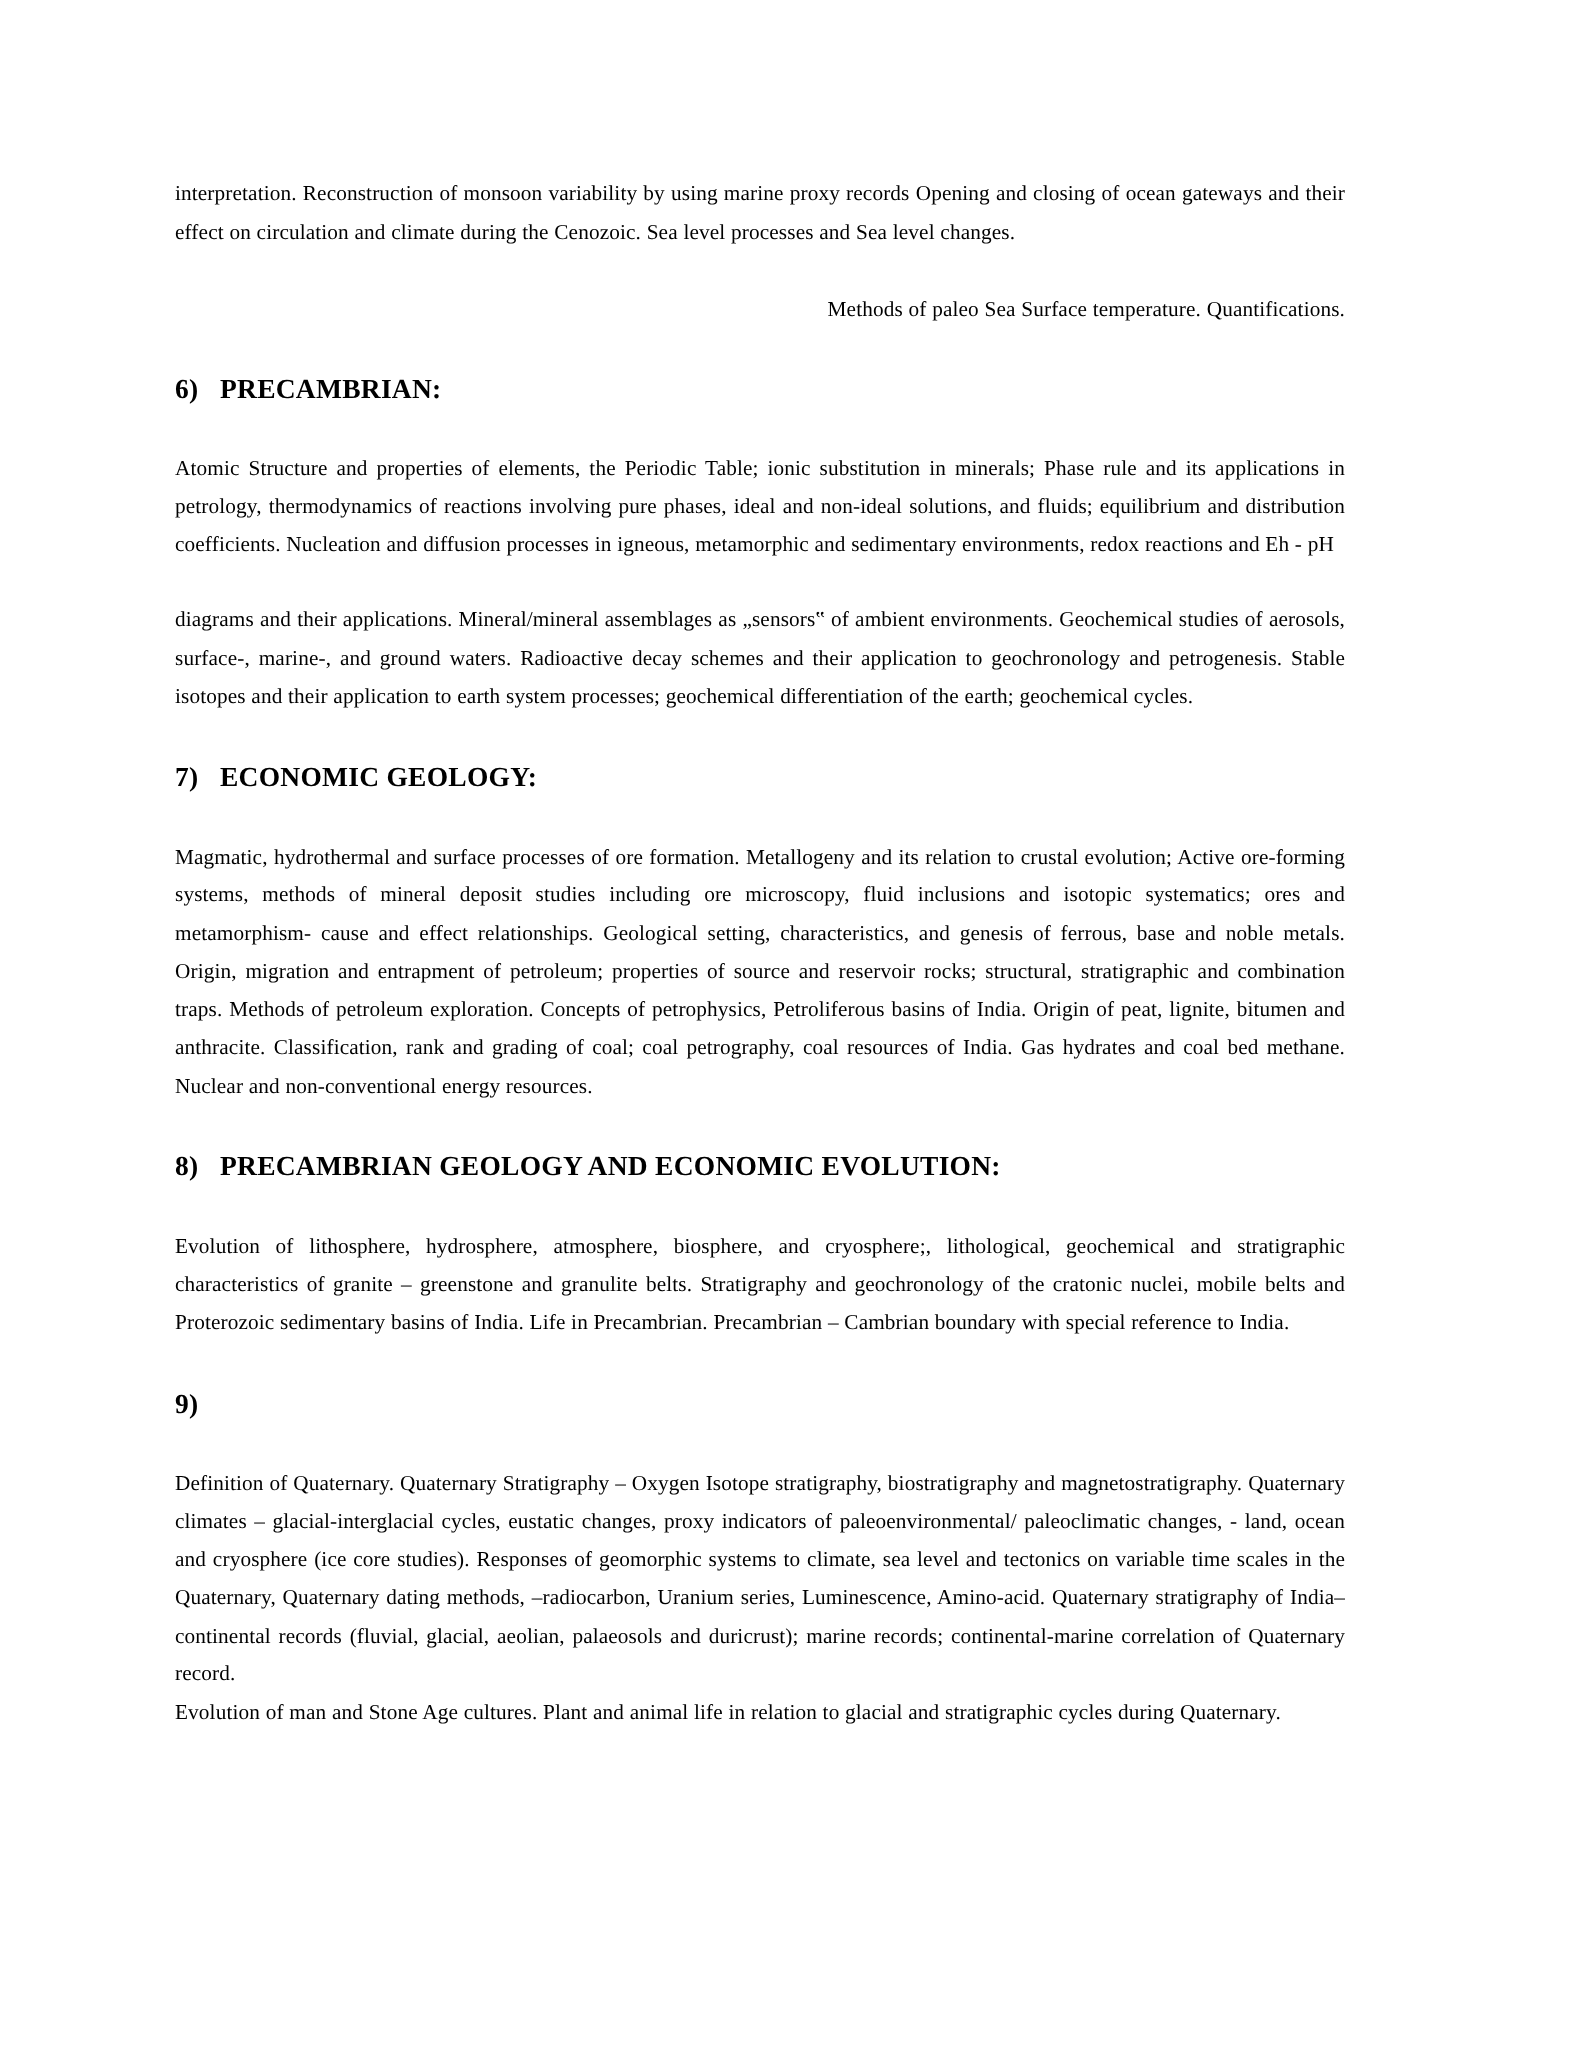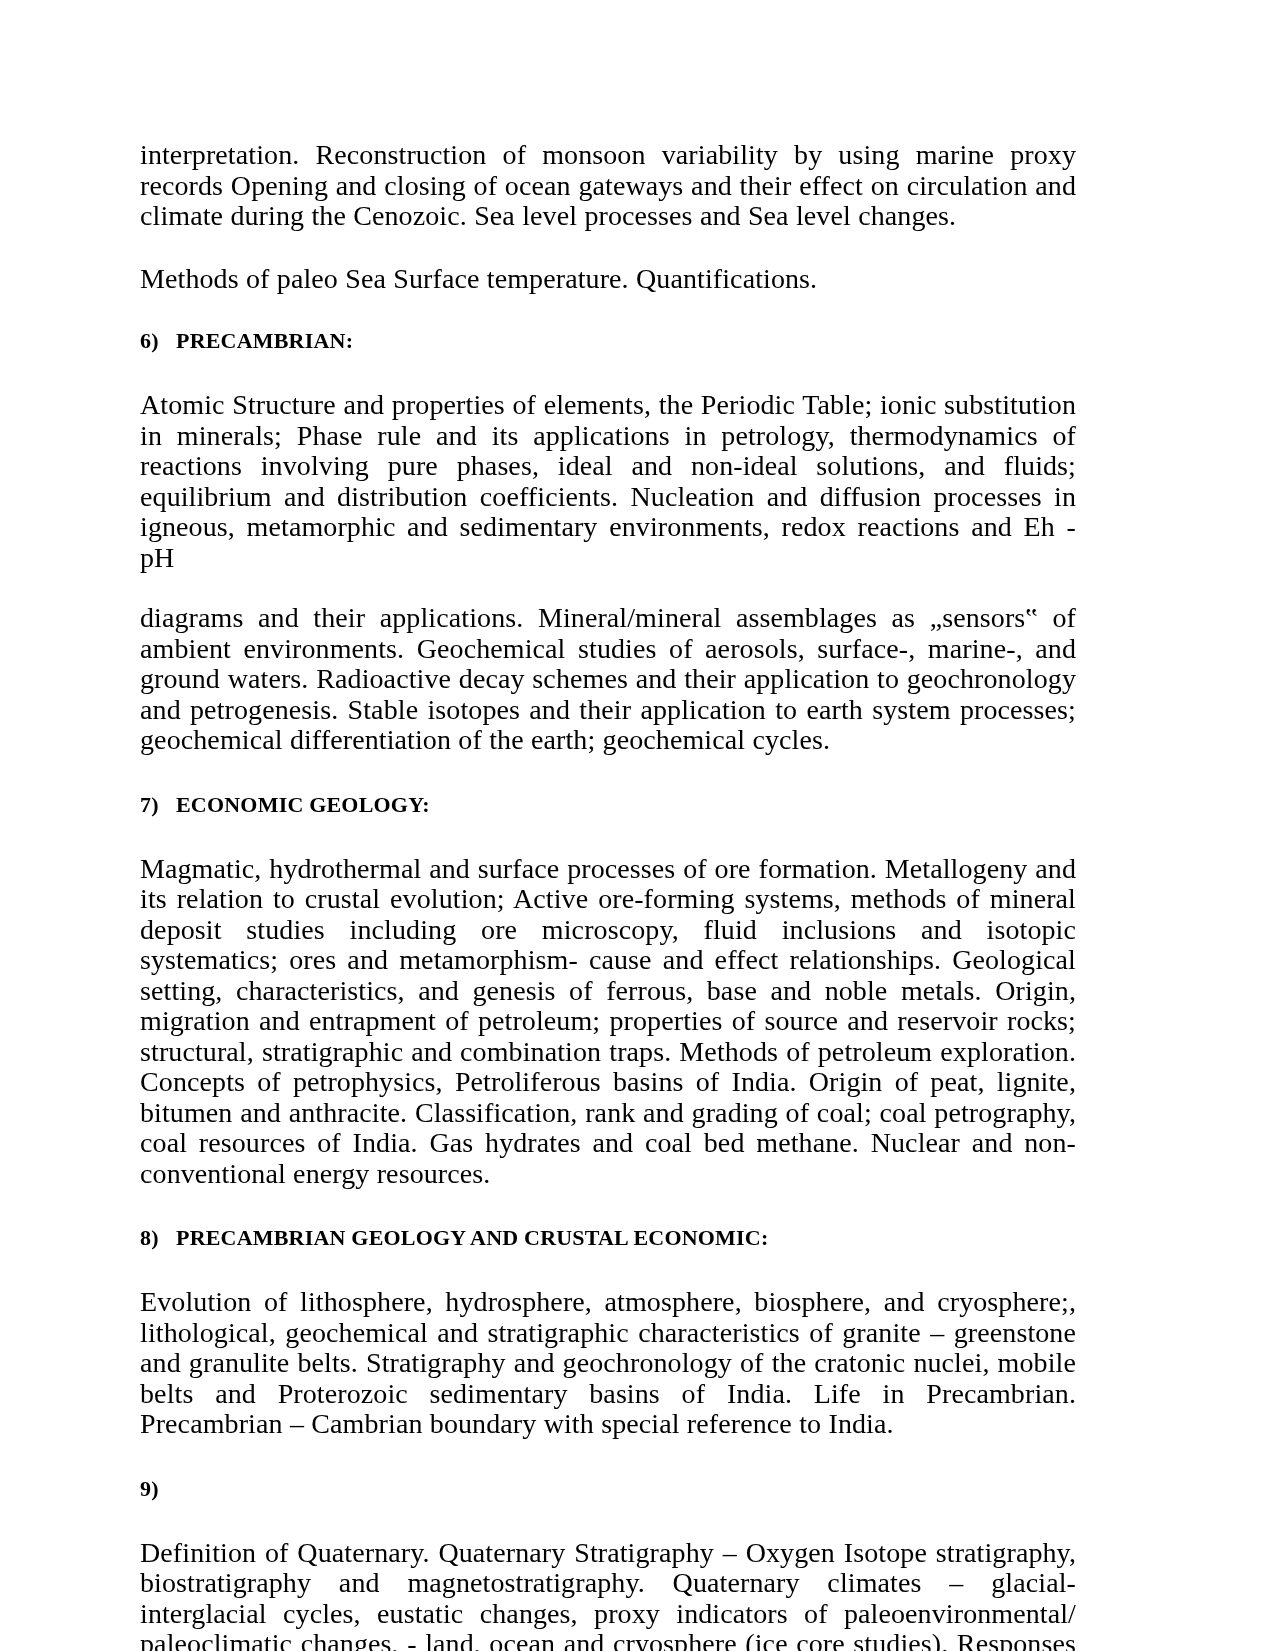--- a/index.html
+++ b/index.html
@@ -21,29 +21,29 @@
     box-sizing: border-box;
   }
   .content {
     position: absolute;
     left: 140px;
     top: 140px;
     width: 936px;
   }
   p.body-para {
     margin: 0 0 0 0;
-    font-size: 28px;
+    font-size: 17px;
     line-height: 30.5px;
     text-align: justify;
     text-justify: inter-word;
     letter-spacing: 0.1px;
     word-spacing: 0.2px;
   }
   p.body-para.tight {
-    text-align: left;
+    text-align: right;
   }
   .gap-sm { height: 30px; }
   .gap-md { height: 32px; }
   .gap-lg { height: 34px; }
 
   h2.section-heading {
     margin: 0;
     font-size: 22px;
     font-weight: bold;
     line-height: 30px;
@@ -95,21 +95,21 @@
     </h2>
 
     <div class="gap-lg"></div>
 
     <p class="body-para">Magmatic, hydrothermal and surface processes of ore formation. Metallogeny and its relation to crustal evolution; Active ore-forming systems, methods of mineral deposit studies including ore microscopy, fluid inclusions and isotopic systematics; ores and metamorphism- cause and effect relationships. Geological setting,  characteristics, and  genesis of ferrous, base and  noble metals. Origin, migration and entrapment of petroleum; properties of source and reservoir rocks; structural, stratigraphic and combination traps. Methods of petroleum exploration. Concepts of petrophysics, Petroliferous basins of India. Origin of peat, lignite, bitumen and anthracite. Classification, rank and grading of coal; coal petrography, coal resources of India. Gas hydrates and coal bed methane. Nuclear and non-conventional energy resources.</p>
 
     <div class="gap-lg"></div>
 
     <h2 class="section-heading">
       <span class="num">8)</span>
-      <span class="title">PRECAMBRIAN GEOLOGY AND CRUSTAL ECONOMIC:</span>
+      <span class="title">PRECAMBRIAN GEOLOGY AND ECONOMIC EVOLUTION:</span>
     </h2>
 
     <div class="gap-lg"></div>
 
     <p class="body-para">Evolution of lithosphere, hydrosphere, atmosphere, biosphere, and cryosphere;, lithological, geochemical and stratigraphic characteristics of granite – greenstone and granulite belts. Stratigraphy and geochronology of the cratonic nuclei, mobile belts and Proterozoic sedimentary basins of India. Life in Precambrian. Precambrian – Cambrian boundary with special reference to India.</p>
 
     <div class="gap-lg"></div>
 
     <h2 class="section-heading">
       <span class="num">9)</span>

